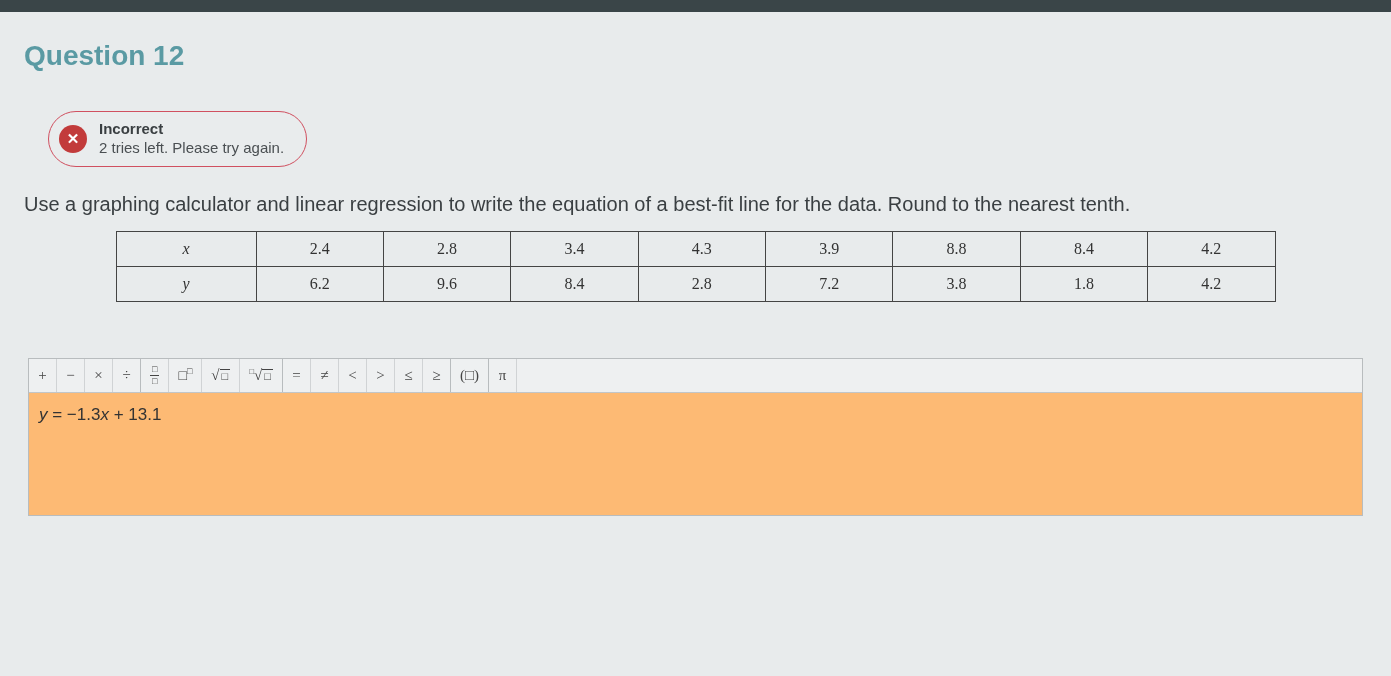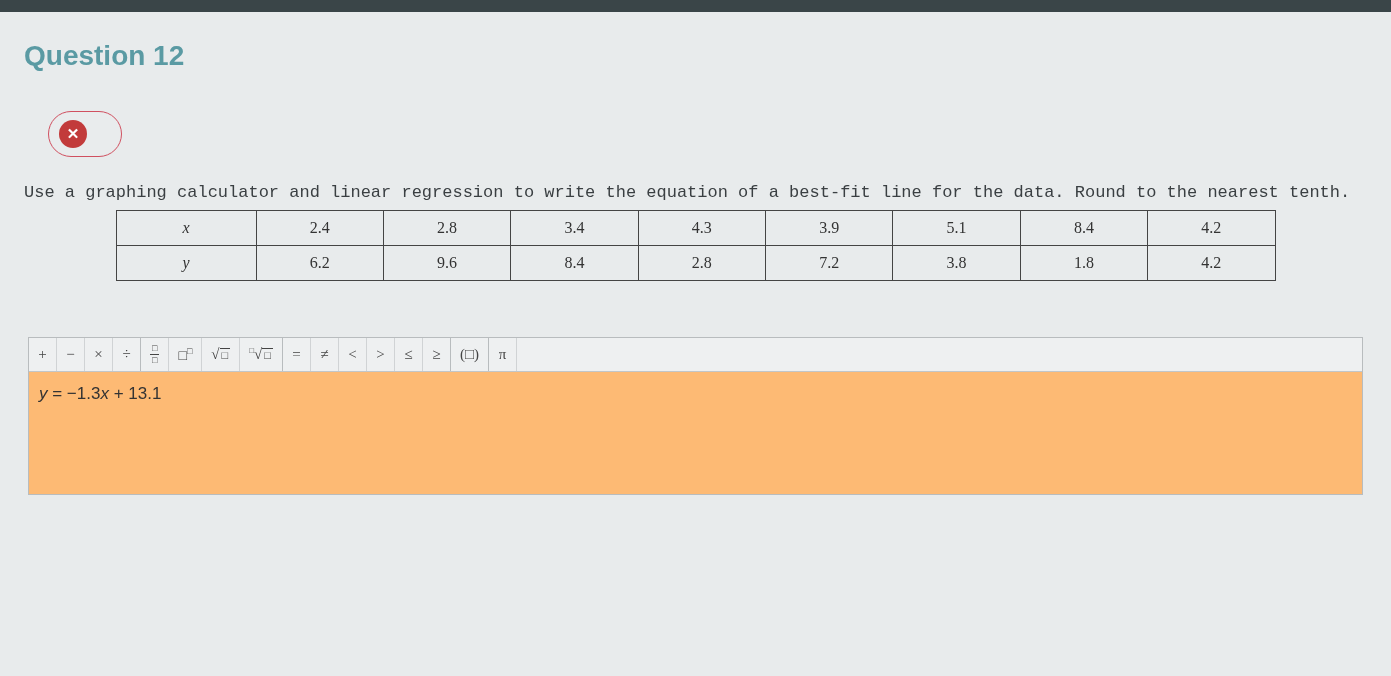--- a/index.html
+++ b/index.html
@@ -53,23 +53,22 @@
     font-size: 15px;
     line-height: 1.25;
   }
   .feedback-text .fb-sub {
     color: #4a4f52;
     font-size: 15px;
     line-height: 1.25;
   }
   .prompt {
     color: #3a3f42;
-    font-size: 17px;
-    margin-bottom: 8px;
-    font-family: Liberation Mono, monospace;
+    font-size: 20px;
+    margin-bottom: 15px;
   }
   .data-table-wrap {
     display: flex;
     justify-content: center;
     margin-bottom: 56px;
   }
   table.data-table {
     border-collapse: collapse;
     width: 1160px;
   }
@@ -132,35 +131,39 @@
 <body>
 
 <div class="topbar"></div>
 
 <div class="content">
 
   <h1 class="question-title">Question 12</h1>
 
   <div class="feedback-pill">
     <div class="feedback-icon">✕</div>
+    <div class="feedback-text">
+      <div class="fb-title">Incorrect</div>
+      <div class="fb-sub">2 tries left. Please try again.</div>
+    </div>
   </div>
 
   <div class="prompt">Use a graphing calculator and linear regression to write the equation of a best-fit line for the data. Round to the nearest tenth.</div>
 
   <div class="data-table-wrap">
     <table class="data-table">
       <tbody>
           <tr>
         <td class="hdr">x</td>
         <td>2.4</td>
         <td>2.8</td>
         <td>3.4</td>
         <td>4.3</td>
         <td>3.9</td>
-        <td>5.1</td>
+        <td>8.8</td>
         <td>8.4</td>
         <td>4.2</td>
       </tr>
       <tr>
         <td class="hdr">y</td>
         <td>6.2</td>
         <td>9.6</td>
         <td>8.4</td>
         <td>2.8</td>
         <td>7.2</td>

